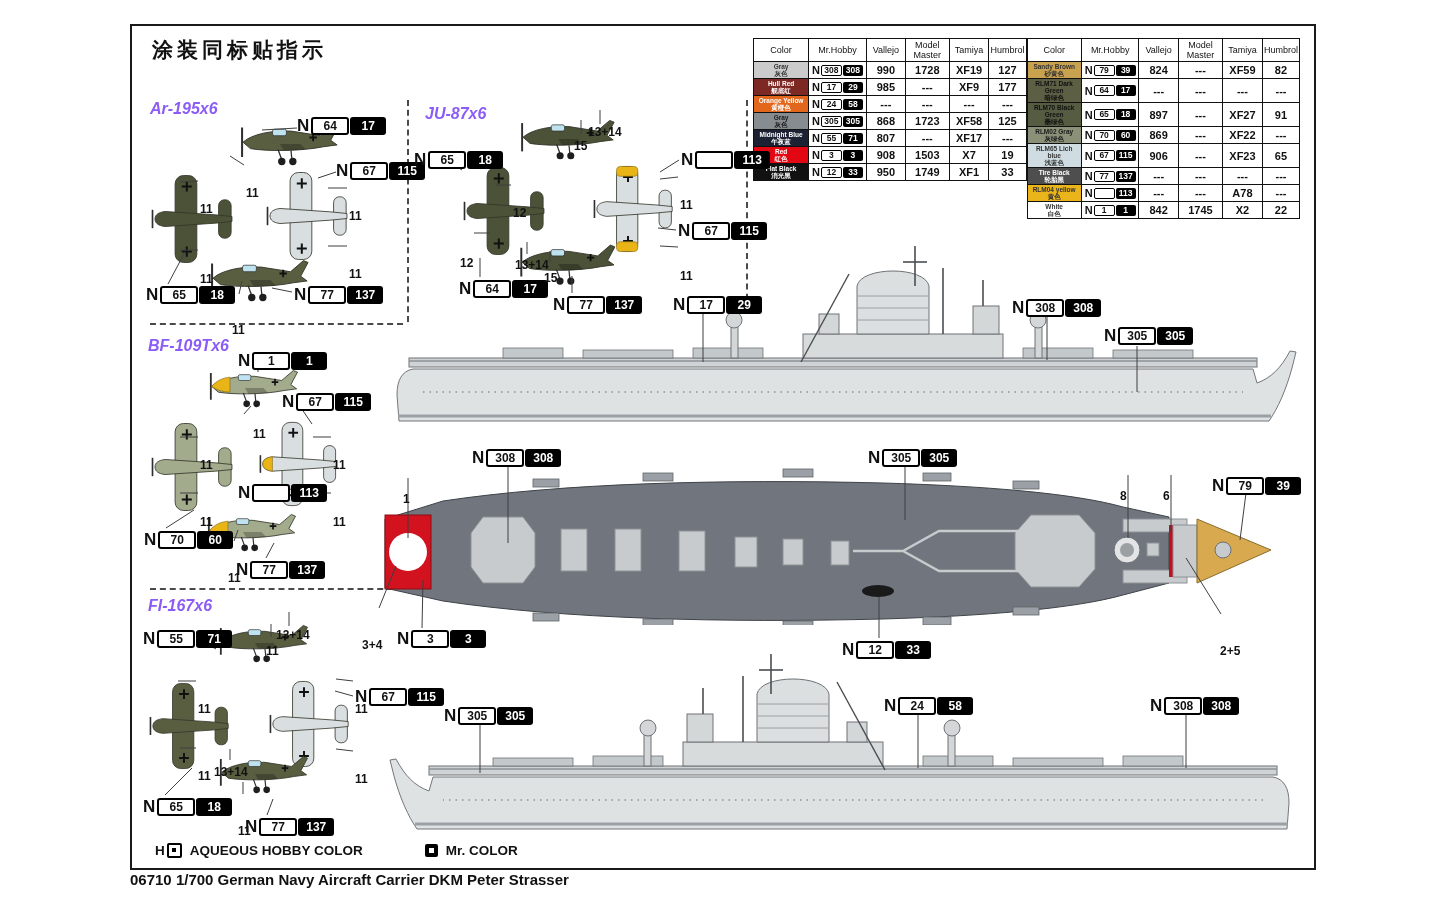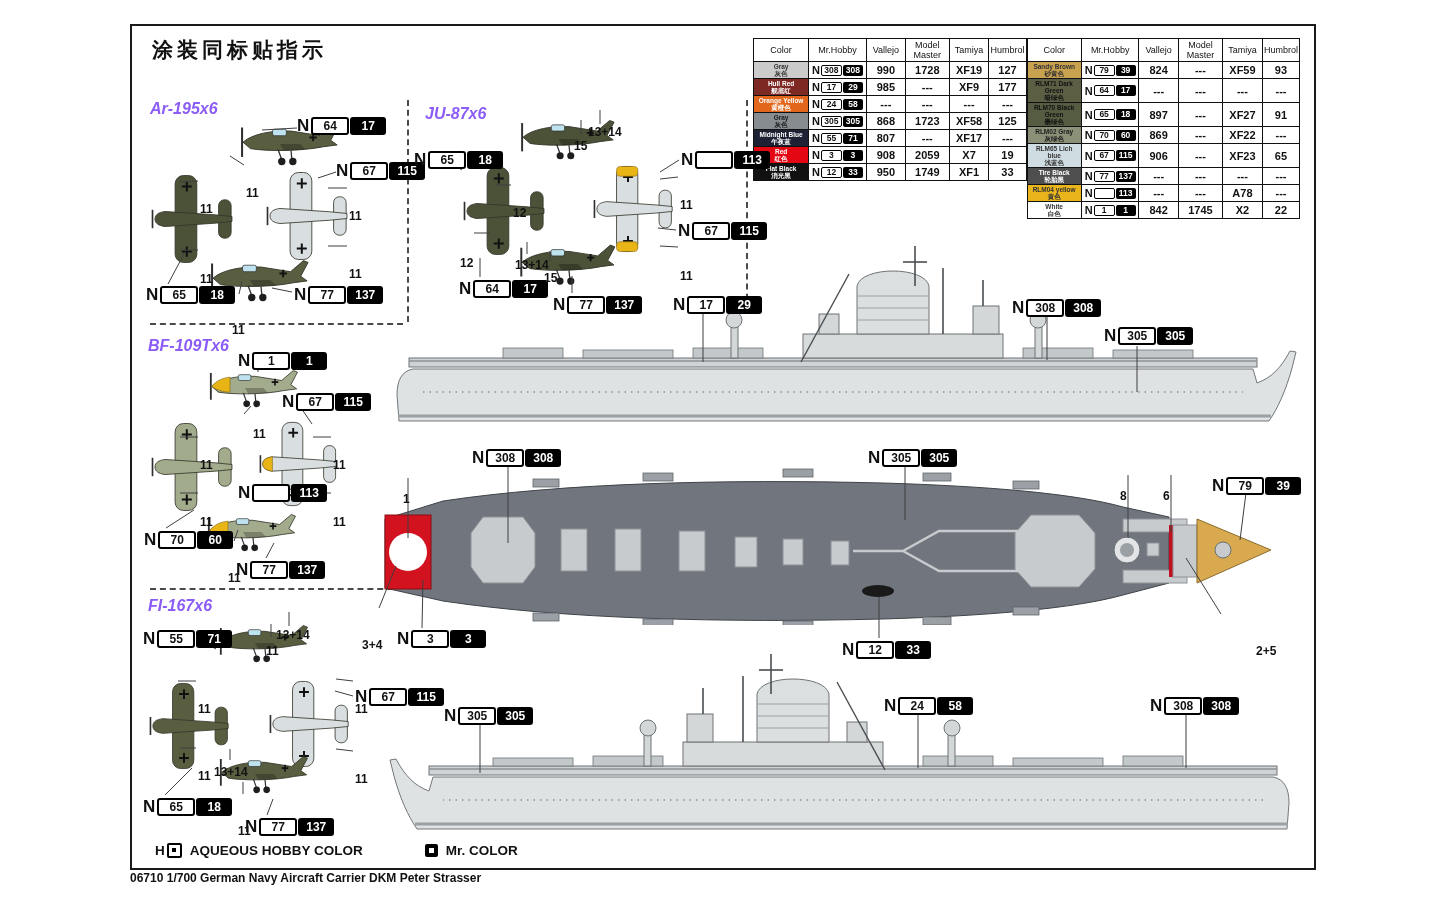--- a/index.html
+++ b/index.html
@@ -48,21 +48,21 @@
   .plane.dkg{--pc:#4b5238;}
   .plane.bf{--pc:#a3ab8d;}
   .pbody{fill:var(--pc);stroke:#33362a;stroke-width:1;}
   
   .legend{position:absolute;left:155px;top:843px;display:flex;align-items:center;font-weight:bold;font-size:13.5px;z-index:20;}
   .lg-h{margin-right:2px;}
   .lg-wbox{display:inline-block;width:11px;height:11px;background:#fff;border:2px solid #000;border-radius:2px;margin-right:8px;position:relative;}
   .lg-wbox::after{content:"";position:absolute;left:3px;top:3px;width:4px;height:4px;background:#000;}
   .lg-bbox{display:inline-block;width:13px;height:13px;background:#000;border-radius:2px;margin:0 8px 0 62px;position:relative;}
   .lg-bbox::after{content:"";position:absolute;left:4px;top:4px;width:5px;height:5px;background:#fff;}
-  .caption{position:absolute;left:130px;top:871px;font-size:12px;font-weight:bold;z-index:20;}
+  .caption{position:absolute;left:130px;top:871px;font-size:15px;font-weight:bold;z-index:20;}
 </style>
 </head>
 <body>
 
 <div id="canvas">
 
   <div class="frame"></div>
 
   <svg width="0" height="0" style="position:absolute">
     <defs>
@@ -395,21 +395,21 @@
               <td class="ccell" style="background:#e30613;color:#ffffff">
                 <div class="en">Red</div>
                 <div class="cn">红色</div>
               </td>
               <td><span class="mc">
                   <span class="n">N</span>
                   <span class="wb">3</span>
                   <span class="bb">3</span>
                 </span></td>
               <td>908</td>
-              <td>2059</td>
+              <td>1503</td>
               <td>X7</td>
               <td>19</td>
             </tr>
             <tr>
               <td class="ccell" style="background:#111111;color:#ffffff">
                 <div class="en">Flat Black</div>
                 <div class="cn">消光黑</div>
               </td>
               <td><span class="mc">
                   <span class="n">N</span>
@@ -439,21 +439,21 @@
                 <div class="cn">砂黄色</div>
               </td>
               <td><span class="mc">
                   <span class="n">N</span>
                   <span class="wb">79</span>
                   <span class="bb">39</span>
                 </span></td>
               <td>824</td>
               <td>---</td>
               <td>XF59</td>
-              <td>93</td>
+              <td>82</td>
             </tr>
             <tr>
               <td class="ccell" style="background:#5c5f44;color:#111111">
                 <div class="en">RLM71 Dark Green</div>
                 <div class="cn">暗绿色</div>
               </td>
               <td><span class="mc">
                   <span class="n">N</span>
                   <span class="wb">64</span>
                   <span class="bb">17</span>
@@ -738,14 +738,14 @@
     <div class="plabel" style="left: 198px; top: 674px;">11</div>
     <div class="plabel" style="left: 355px; top: 674px;">11</div>
     <div class="plabel" style="left: 198px; top: 741px;">11</div>
     <div class="plabel" style="left: 214px; top: 737px;">13+14</div>
     <div class="plabel" style="left: 355px; top: 744px;">11</div>
     <div class="plabel" style="left: 238px; top: 796px;">11</div>
     <div class="plabel" style="left: 403px; top: 464px;">1</div>
     <div class="plabel" style="left: 362px; top: 610px;">3+4</div>
     <div class="plabel" style="left: 1120px; top: 461px;">8</div>
     <div class="plabel" style="left: 1163px; top: 461px;">6</div>
-    <div class="plabel" style="left: 1256px; top: 616px;">2+5</div>
+    <div class="plabel" style="left: 1220px; top: 616px;">2+5</div>
   </div>
 
 </body></html>

